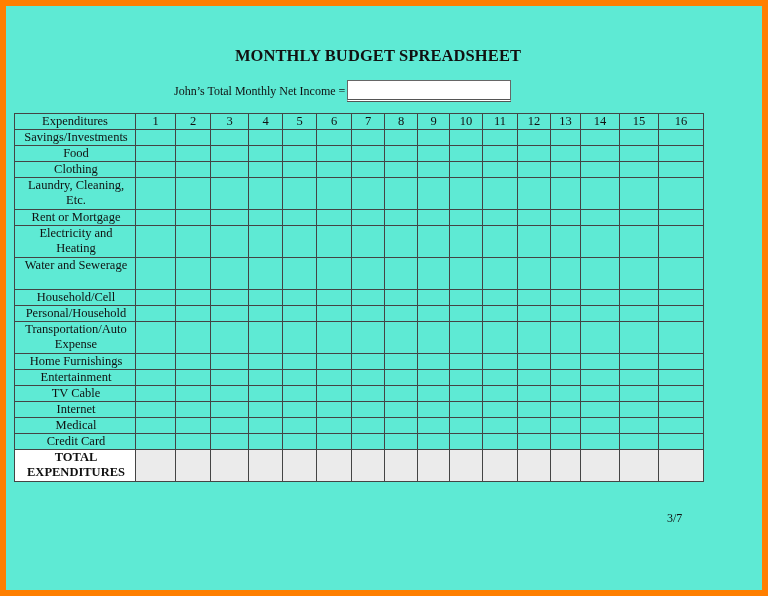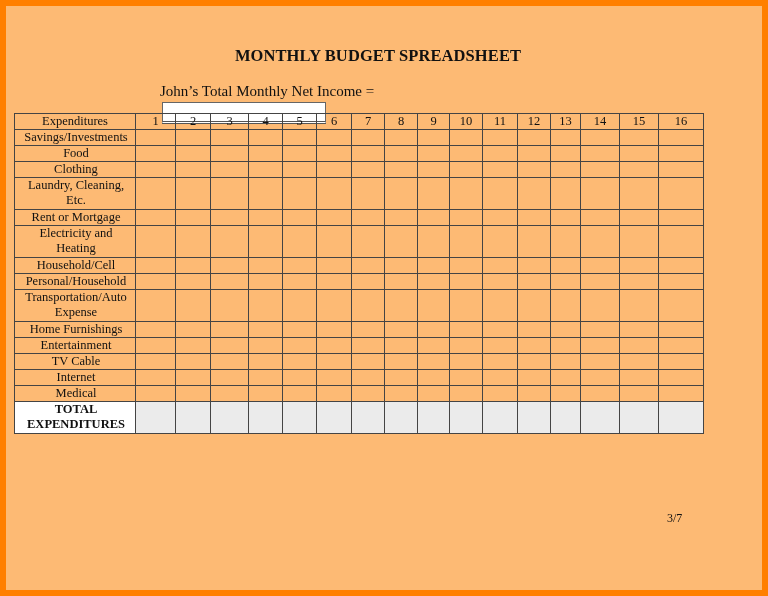--- a/index.html
+++ b/index.html
@@ -5,30 +5,30 @@
   html, body { margin: 0; padding: 0; }
   body {
     width: 768px; height: 596px; overflow: hidden;
     background: #ff7f00;
     font-family: "Liberation Serif", serif;
     color: #111;
   }
   .page {
     position: absolute; left: 6px; top: 6px;
     width: 756px; height: 584px;
-    background: #fdba74;
+    background: #5eead4;
   }
   .title {
     position: absolute; left: 0; top: 40px; width: 744px;
     text-align: center; font-weight: bold; font-size: 16.5px;
     letter-spacing: 0.1px;
   }
   .income-row {
-    position: absolute; top: 74px; left: 154px;
-    font-size: 15px; display: flex; align-items: flex-start; flex-direction: column;
+    position: absolute; top: 74px; left: 168px;
+    font-size: 12px; display: flex; align-items: flex-start;
   }
   .income-label { line-height: 22px; }
   .income-box {
     margin-left: 2px; margin-top: 0;
     width: 162px; height: 18px;
     border: 1px solid #666;
     border-bottom: 3px double #555;
     background: #fff;
   }
   table.budget {
@@ -216,20 +216,39 @@
           <td></td>
           <td></td>
           <td></td>
           <td></td>
           <td></td>
           <td></td>
           <td></td>
           <td></td>
           <td></td>
         </tr>
+        <tr class="double">
+          <td class="label">Water and Sewerage</td>
+          <td></td>
+          <td></td>
+          <td></td>
+          <td></td>
+          <td></td>
+          <td></td>
+          <td></td>
+          <td></td>
+          <td></td>
+          <td></td>
+          <td></td>
+          <td></td>
+          <td></td>
+          <td></td>
+          <td></td>
+          <td></td>
+        </tr>
         <tr class="single">
           <td class="label">Household/Cell</td>
           <td></td>
           <td></td>
           <td></td>
           <td></td>
           <td></td>
           <td></td>
           <td></td>
           <td></td>
@@ -351,20 +370,39 @@
           <td></td>
           <td></td>
           <td></td>
           <td></td>
           <td></td>
           <td></td>
           <td></td>
         </tr>
         <tr class="single">
           <td class="label">Medical</td>
+          <td></td>
+          <td></td>
+          <td></td>
+          <td></td>
+          <td></td>
+          <td></td>
+          <td></td>
+          <td></td>
+          <td></td>
+          <td></td>
+          <td></td>
+          <td></td>
+          <td></td>
+          <td></td>
+          <td></td>
+          <td></td>
+        </tr>
+        <tr class="single">
+          <td class="label">Credit Card</td>
           <td></td>
           <td></td>
           <td></td>
           <td></td>
           <td></td>
           <td></td>
           <td></td>
           <td></td>
           <td></td>
           <td></td>

